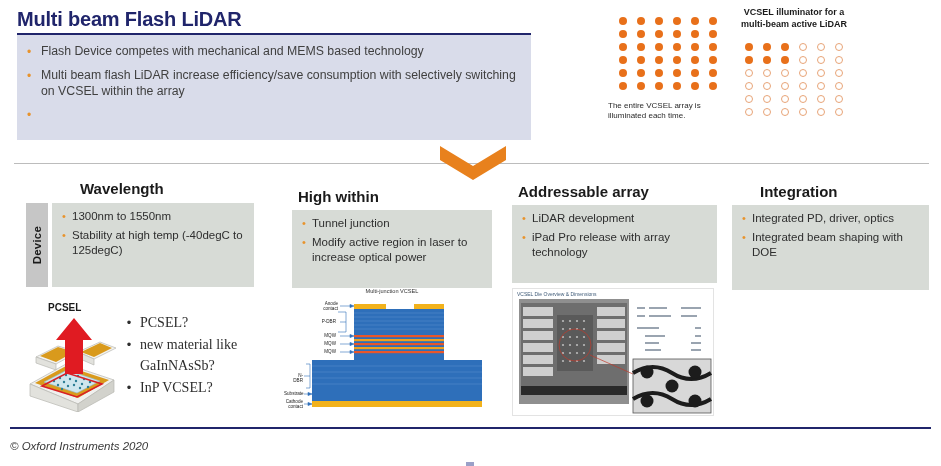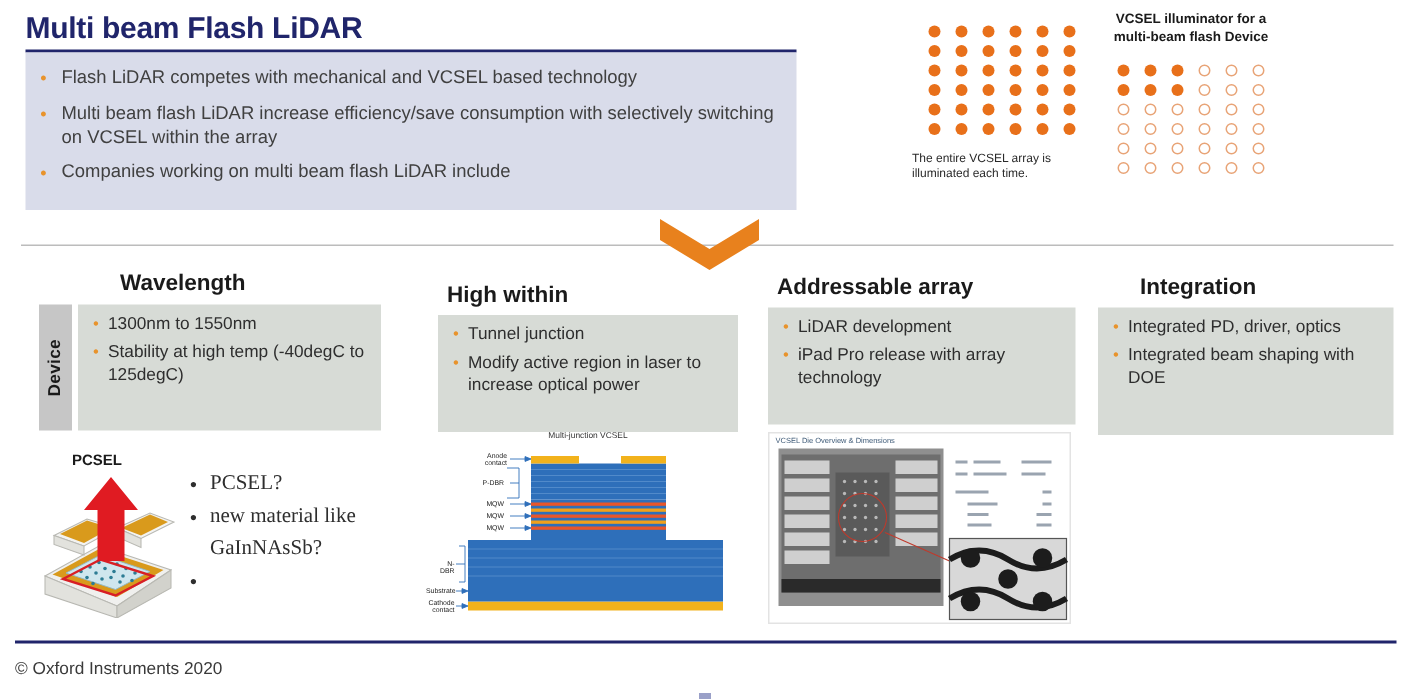--- a/index.html
+++ b/index.html
@@ -259,49 +259,49 @@
     position: absolute;
     left: 10px; top: 427px;
     width: 921px; height: 2px;
     background: #20256b;
   }
   .footer-text {
     position: absolute;
     left: 10px; top: 440px;
     font-size: 11.5px;
     color: #3a3a3a;
+    font-style: italic;
   }
   .page-dot {
     position: absolute;
     left: 466px; top: 462px;
     width: 8px; height: 4px;
     background: #9aa0c8;
   }
 </style>
 </head>
 <body>
 
 <div class="slide">
 
   <div class="title">Multi beam Flash LiDAR</div>
   <div class="title-rule"></div>
 
   <div class="intro-panel"></div>
   <div class="intro-list">
     <div class="intro-item">
       <span class="bullet">•</span>
-      <span class="txt">Flash LiDAR competes with mechanical and VCSEL based technology</span>
+      <span class="txt">Flash Device competes with mechanical and MEMS based technology</span>
     </div>
     <div class="intro-item">
       <span class="bullet">•</span>
       <span class="txt">Multi beam flash LiDAR increase efficiency/save consumption with selectively switching on VCSEL within the array</span>
     </div>
     <div class="intro-item">
       <span class="bullet">•</span>
-      <span class="txt">Companies working on multi beam flash LiDAR include</span>
     </div>
   </div>
 
   <div class="vcsel-fig left">
     <div class="dot-grid" id="grid0">
         <div class="dot on"></div>
         <div class="dot on"></div>
         <div class="dot on"></div>
         <div class="dot on"></div>
         <div class="dot on"></div>
@@ -334,21 +334,21 @@
         <div class="dot on"></div>
         <div class="dot on"></div>
         <div class="dot on"></div>
         <div class="dot on"></div>
         <div class="dot on"></div>
       </div>
     <div class="vcsel-cap-bot">The entire VCSEL array is illuminated each time.</div>
   </div>
 
   <div class="vcsel-fig right">
-    <div class="vcsel-cap-top">VCSEL illuminator for a multi-beam flash Device</div>
+    <div class="vcsel-cap-top">VCSEL illuminator for a multi-beam active LiDAR</div>
     <div class="dot-grid" id="grid1">
         <div class="dot on"></div>
         <div class="dot on"></div>
         <div class="dot on"></div>
         <div class="dot off"></div>
         <div class="dot off"></div>
         <div class="dot off"></div>
         <div class="dot on"></div>
         <div class="dot on"></div>
         <div class="dot on"></div>
@@ -497,20 +497,21 @@
     <div class="pcsel-item">
       <span class="bullet">•</span>
       <span class="txt">PCSEL?</span>
     </div>
     <div class="pcsel-item">
       <span class="bullet">•</span>
       <span class="txt">new material like GaInNAsSb?</span>
     </div>
     <div class="pcsel-item">
       <span class="bullet">•</span>
+      <span class="txt">InP VCSEL?</span>
     </div>
   </div>
 
   <div class="mjv">
     <div class="mjv-title">Multi-junction VCSEL</div>
 
     <svg width="200" height="126" viewBox="0 0 200 126" style="position:absolute;left:0;top:0;">
 
       <rect x="20" y="113" width="170" height="6" fill="#f2b21c"></rect>
 

